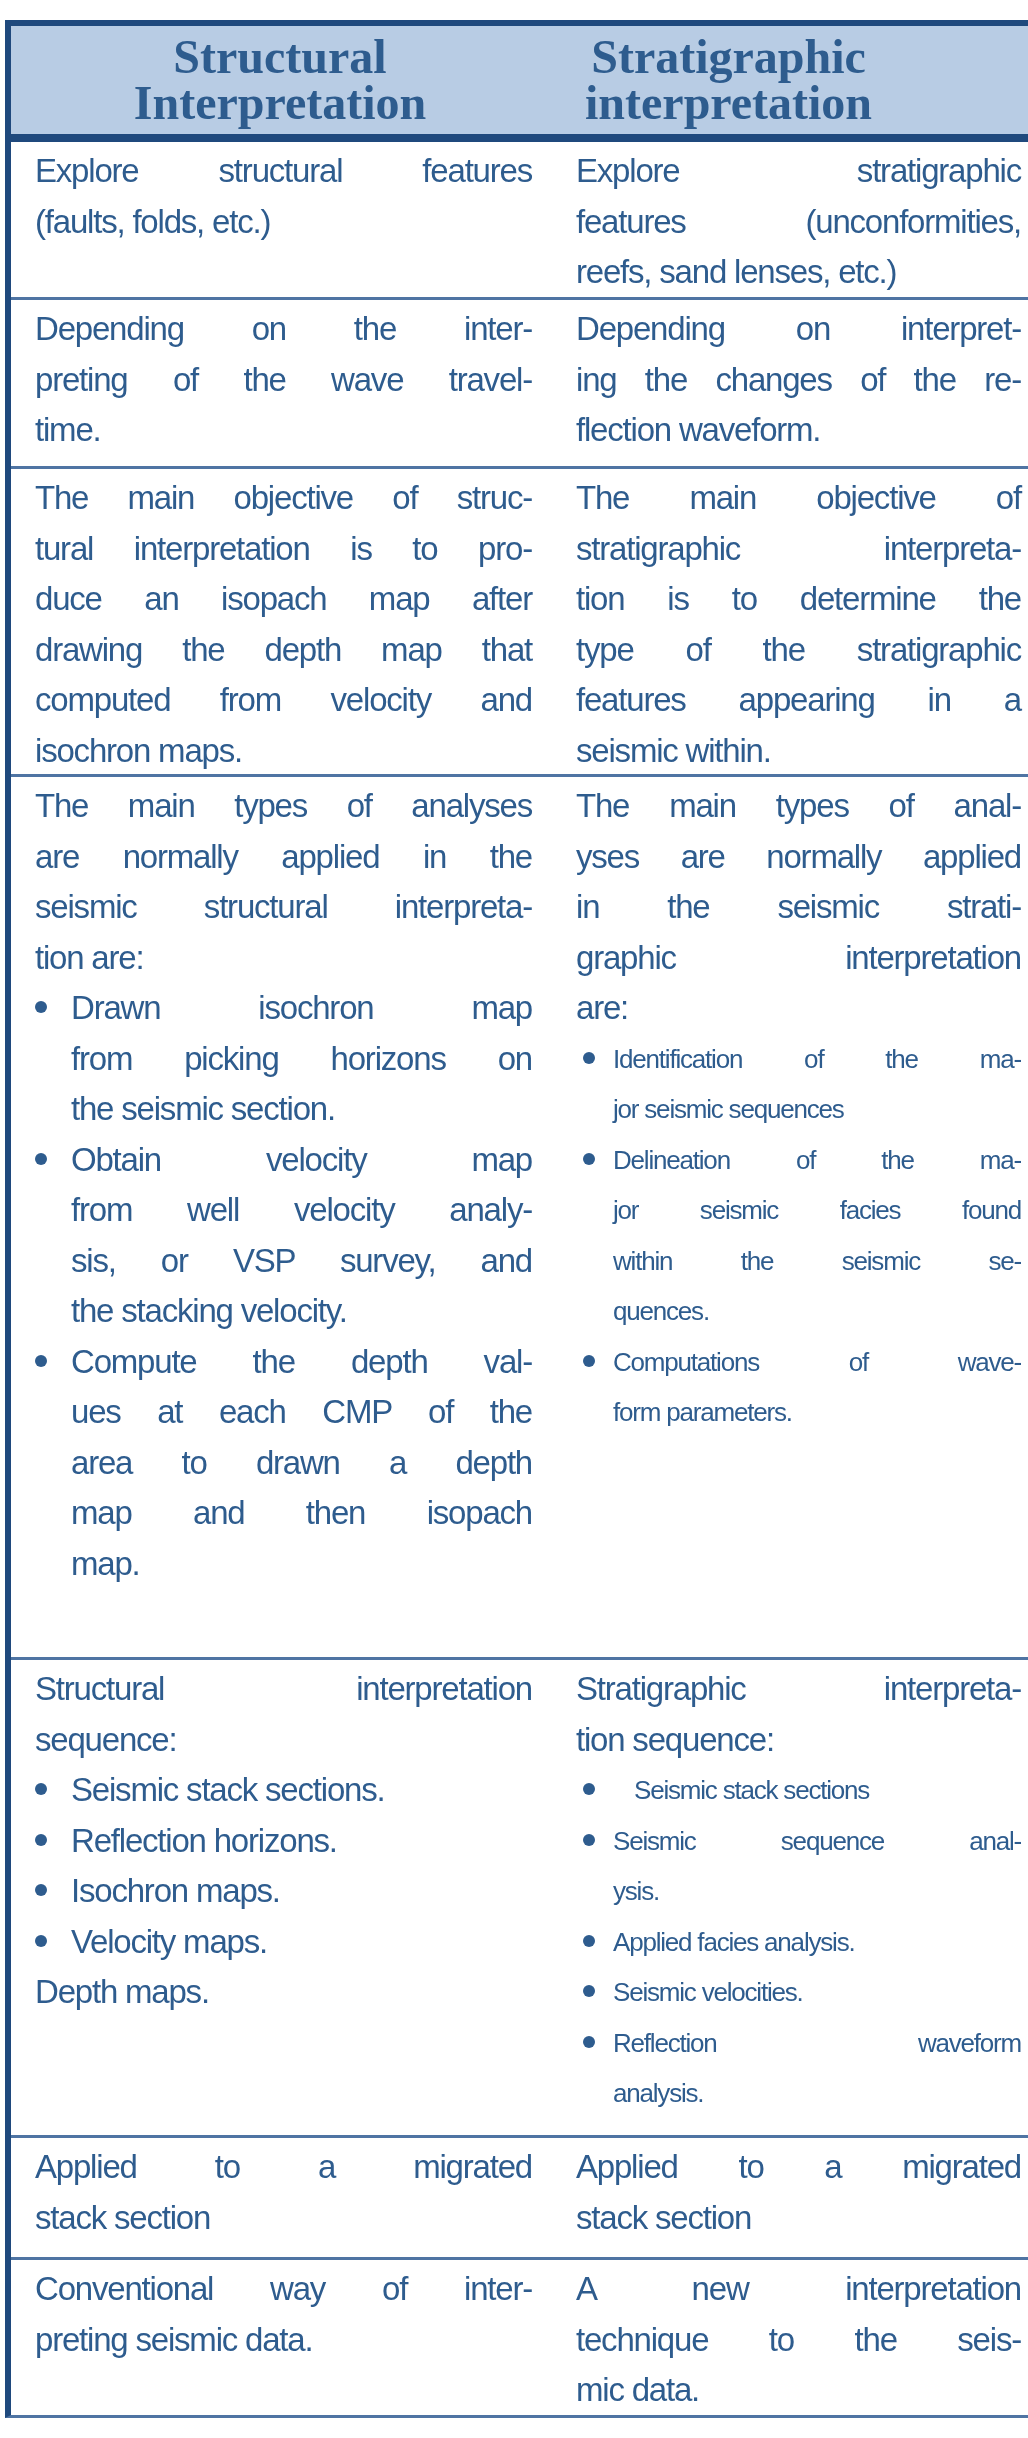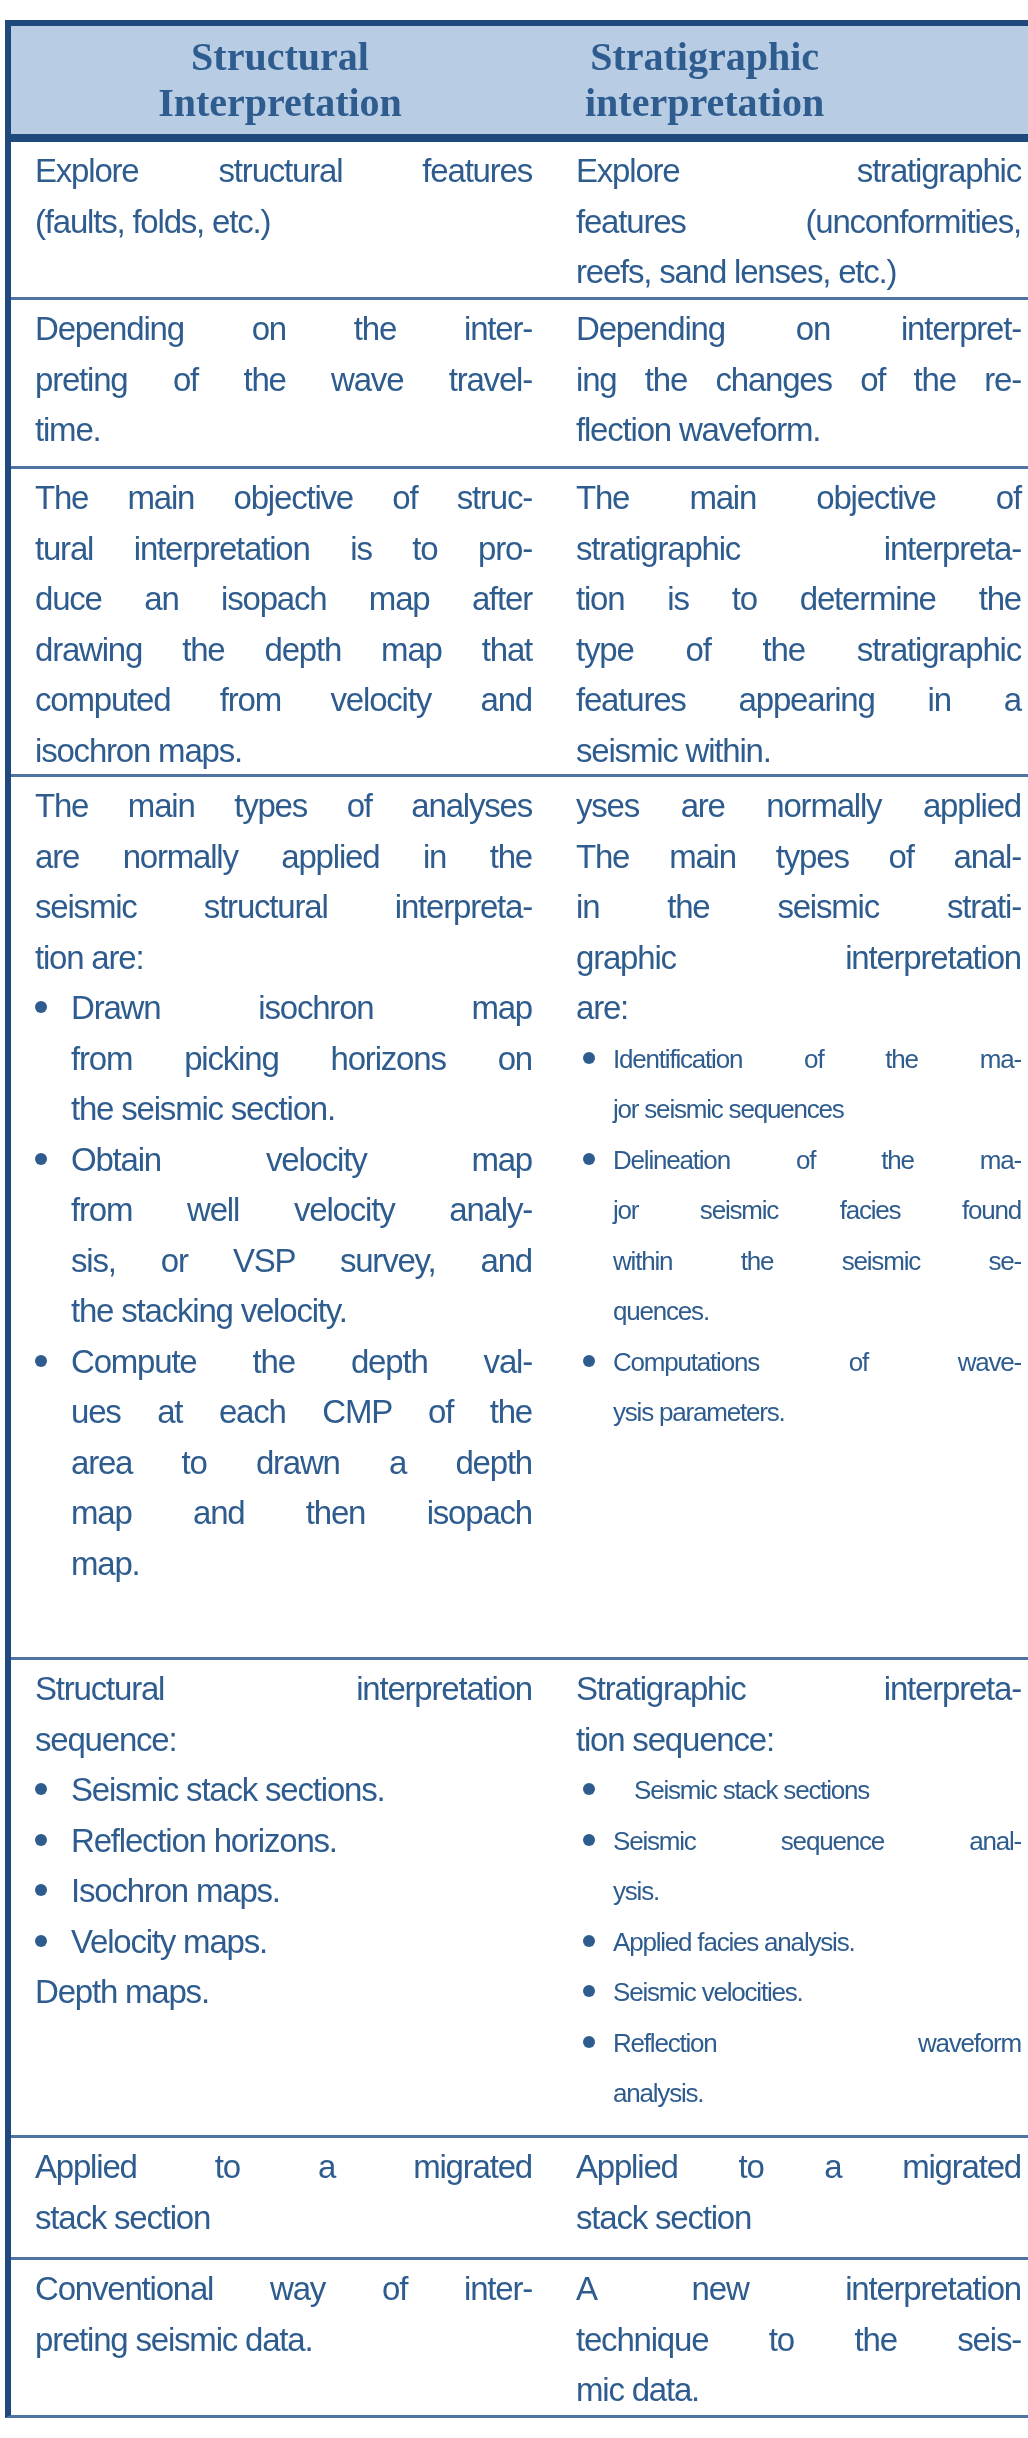--- a/index.html
+++ b/index.html
@@ -10,21 +10,21 @@
     border-left: 6px solid #1f497d;
     border-bottom: 3px solid #4f74a3;
     box-sizing: border-box;
   }
   .header {
     display: flex; background: #b8cce4; height: 108px;
     border-bottom: 8px solid #1f497d; box-sizing: content-box;
   }
   .hcell {
     display: flex; align-items: center; justify-content: center; text-align: center;
-    font-family: "Liberation Serif", serif; font-weight: bold; font-size: 40px;
+    font-family: "Liberation Serif", serif; font-weight: bold; font-size: 48px;
     line-height: 46px; color: #2e5c8e;
   }
   .hcell.c1 { width: 538px; }
   .hcell.c2 { width: 496px; justify-content: flex-start; padding-left: 20px; box-sizing: border-box; width: 460px; }
   .row { display: flex; border-top: 3px solid #4f74a3; box-sizing: border-box; }
   .row.first { border-top: none; }
   .cell {
     font-family: "Liberation Sans", sans-serif; font-size: 33px; line-height: 50.5px;
     color: #2e5c8e; box-sizing: border-box; padding-top: 4px;
   }
@@ -123,41 +123,41 @@
           <div class="bullet-item">
             <span class="bullet-dot"></span>
             <span class="line" style="display: block;">Compute the depth val-</span>
             <span class="line" style="display: block;">ues at each CMP of the</span>
             <span class="line" style="display: block;">area to drawn a depth</span>
             <span class="line" style="display: block;">map and then isopach</span>
             <span class="line last" style="display: block;">map.</span>
           </div>
         </div>
         <div class="cell c2">
+          <span class="line" style="display: block;">The main types of anal-</span>
           <span class="line" style="display: block;">yses are normally applied</span>
-          <span class="line" style="display: block;">The main types of anal-</span>
           <span class="line" style="display: block;">in the seismic strati-</span>
           <span class="line" style="display: block;">graphic interpretation</span>
           <span class="line last" style="display: block;">are:</span>
           <div class="bullet-item">
             <span class="bullet-dot"></span>
             <span class="line" style="display: block;">Identification of the ma-</span>
             <span class="line last" style="display: block;">jor seismic sequences</span>
           </div>
           <div class="bullet-item">
             <span class="bullet-dot"></span>
             <span class="line" style="display: block;">Delineation of the ma-</span>
             <span class="line" style="display: block;">jor seismic facies found</span>
             <span class="line" style="display: block;">within the seismic se-</span>
             <span class="line last" style="display: block;">quences.</span>
           </div>
           <div class="bullet-item">
             <span class="bullet-dot"></span>
             <span class="line" style="display: block;">Computations of wave-</span>
-            <span class="line last" style="display: block;">ysis parameters.</span>
+            <span class="line last" style="display: block;">form parameters.</span>
           </div>
         </div>
       </div>
       <div class="row" style="height: 478px;">
         <div class="cell c1">
           <span class="line" style="display: block;">Structural interpretation</span>
           <span class="line last" style="display: block;">sequence:</span>
           <div class="bullet-item">
             <span class="bullet-dot"></span>
             <span class="line last" style="display: block;">Seismic stack sections.</span>

